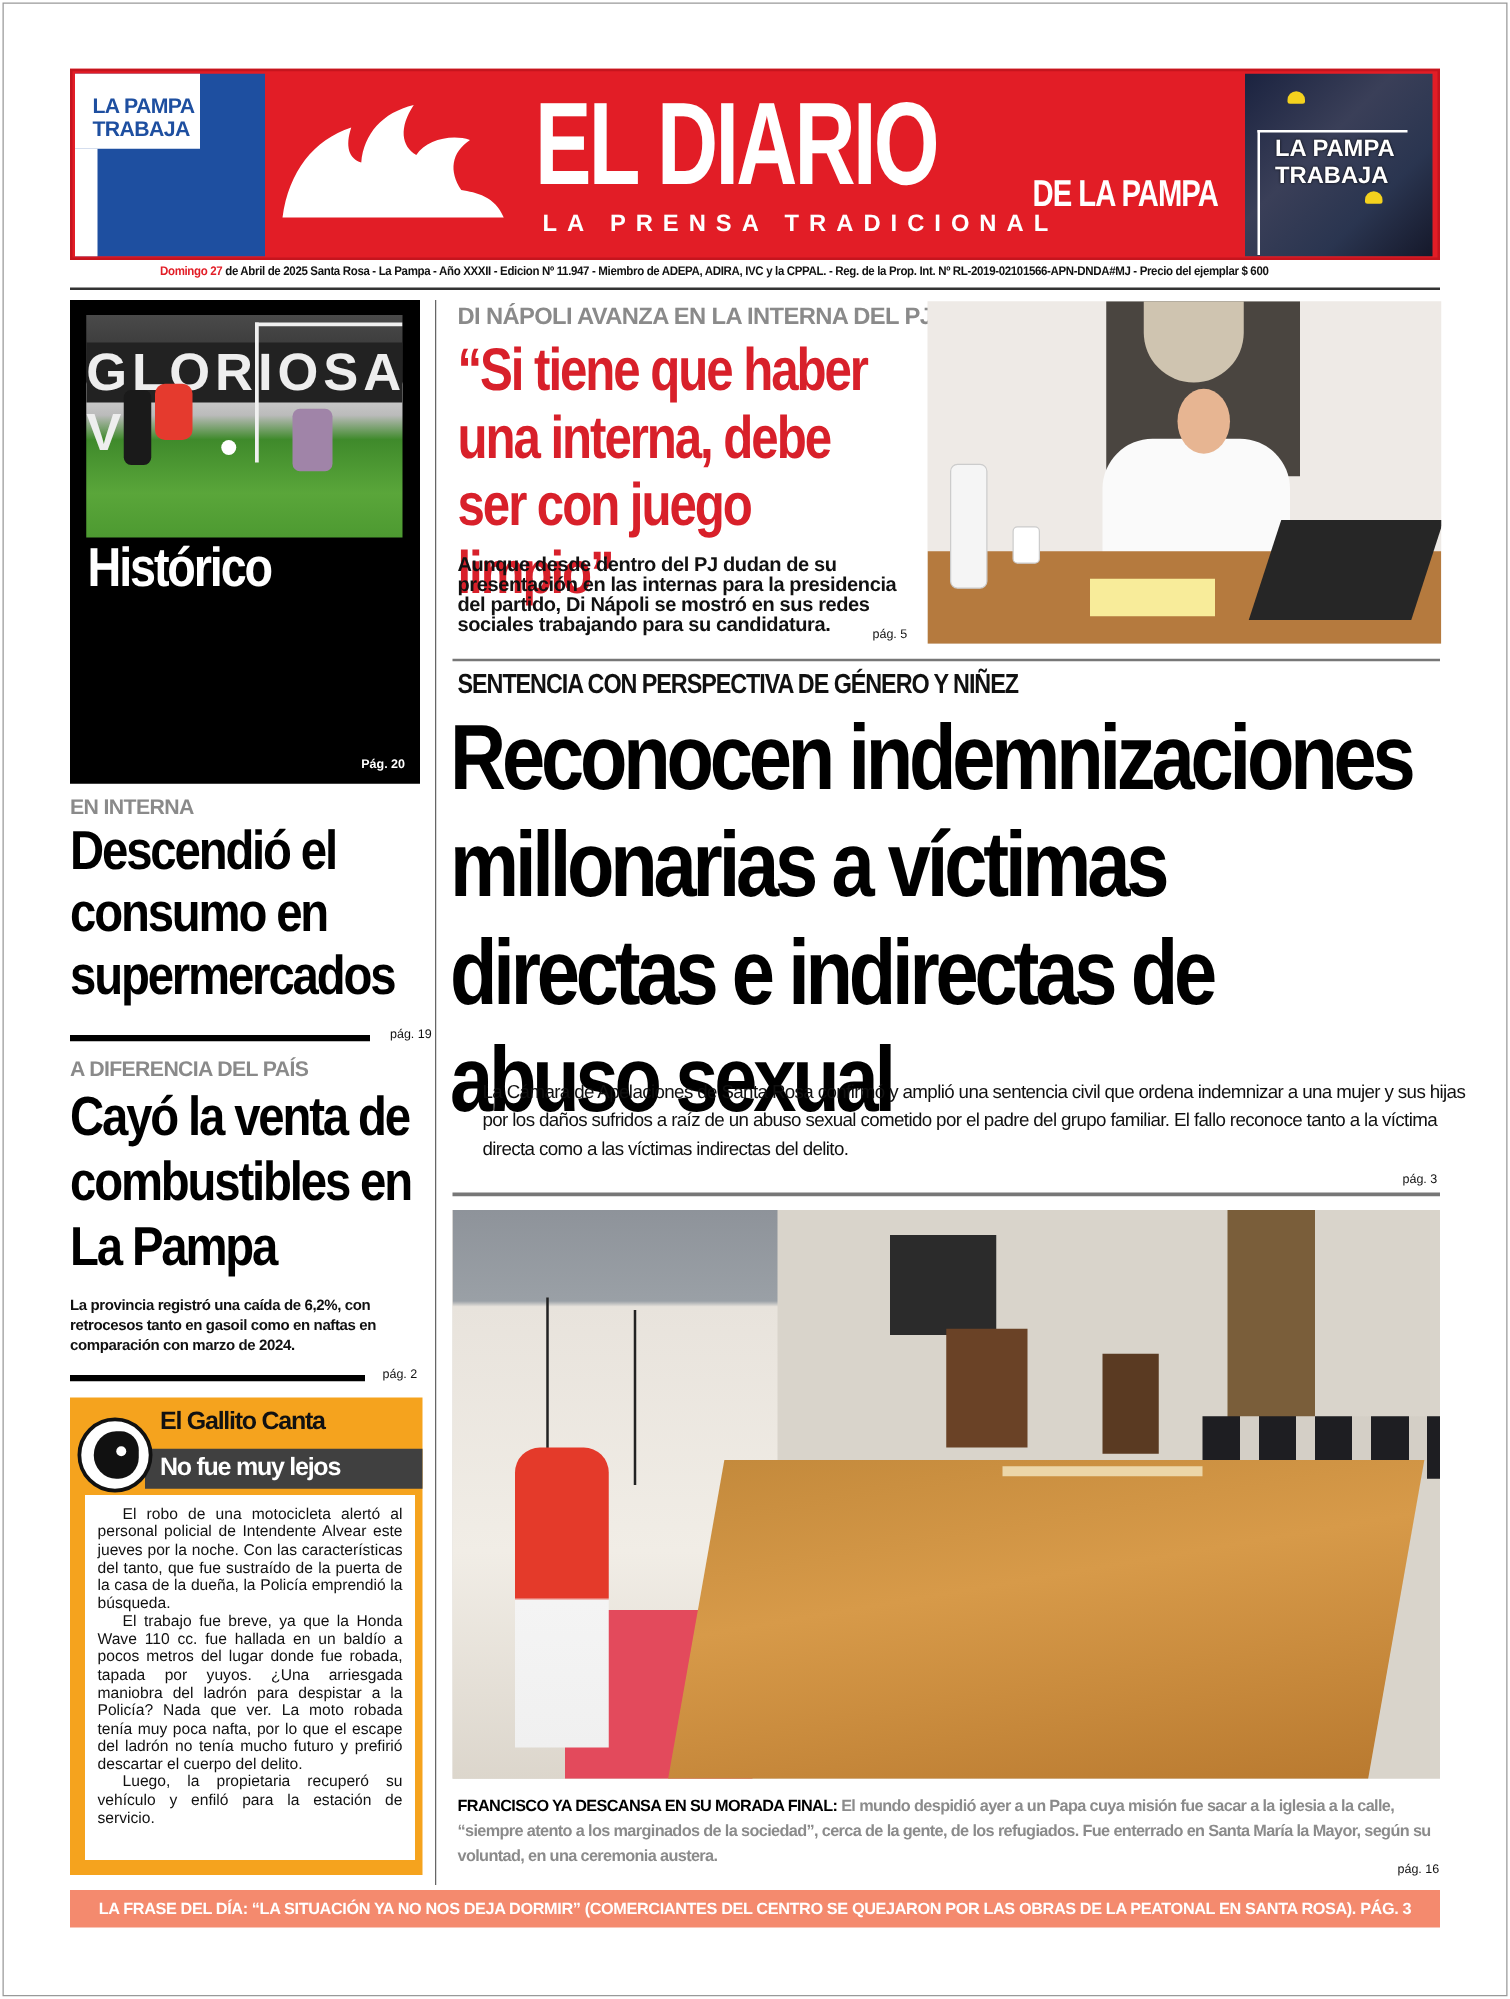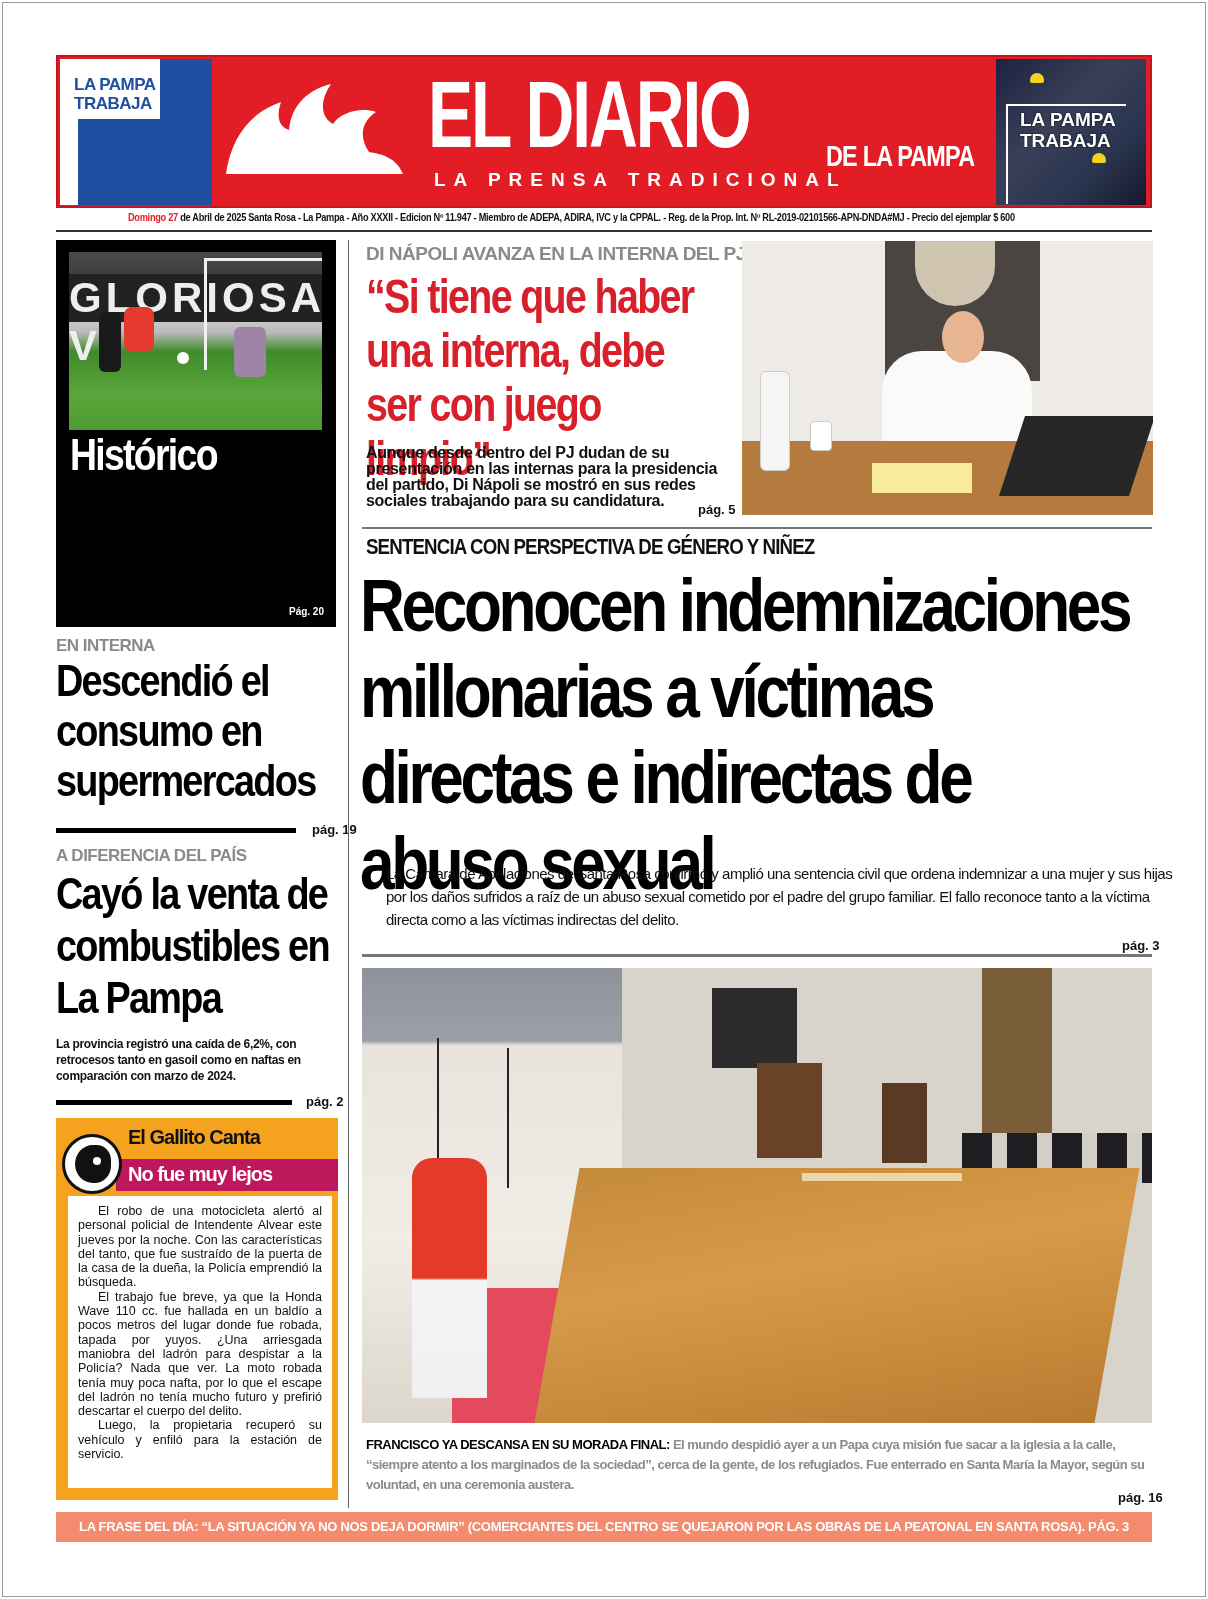--- a/index.html
+++ b/index.html
@@ -35,38 +35,38 @@
   .sport-photo .player-red { position: absolute; left: 55px; top: 55px; width: 30px; height: 45px; background: #e53a2e; border-radius: 8px; }
   .sport-photo .player-black { position: absolute; left: 30px; top: 60px; width: 22px; height: 60px; background: #1a1a1a; border-radius: 6px; }
   .sport-photo .keeper { position: absolute; left: 165px; top: 75px; width: 32px; height: 50px; background: #a084a8; border-radius: 6px; }
   .sport-photo .ball { position: absolute; left: 108px; top: 100px; width: 12px; height: 12px; background: #fff; border-radius: 50%; }
   .sport-title { position: absolute; left: 14px; top: 190px; color: #fff; font-weight: bold; font-size: 44px; letter-spacing: -2px; transform: scaleX(0.85); transform-origin: left top; white-space: nowrap; }
   .sport-body { position: absolute; left: 14px; top: 245px; width: 255px; color: #fff; font-weight: bold; font-size: 14px; line-height: 20px; letter-spacing: -0.3px; }
   .sport-page { position: absolute; right: 12px; bottom: 10px; color: #fff; font-weight: bold; font-size: 10px; }
 
   .kicker-gray { color: #8a8a8a; font-weight: bold; white-space: nowrap; letter-spacing: -0.5px; }
   .headline-black { color: #000; font-weight: bold; letter-spacing: -2px; }
-  .pag { font-weight: bold; font-size: 13px; color: #111; }
+  .pag { font-weight: normal; font-size: 10px; color: #111; }
   .bar { position: absolute; height: 5px; background: #000; }
 
   .consumo-kicker { position: absolute; left: 56px; top: 636px; font-size: 17px; }
   .consumo-title { position: absolute; left: 56px; top: 656px; width: 300px; font-size: 44px; line-height: 50px; transform: scaleX(0.86); transform-origin: left top; }
   .consumo-bar { left: 56px; top: 828px; width: 240px; }
   .consumo-pag { position: absolute; left: 312px; top: 822px; }
 
   .comb-kicker { position: absolute; left: 56px; top: 846px; font-size: 17px; }
   .comb-title { position: absolute; left: 56px; top: 868px; width: 320px; font-size: 44px; line-height: 52px; transform: scaleX(0.86); transform-origin: left top; }
   .comb-body { position: absolute; left: 56px; top: 1036px; width: 282px; font-weight: bold; font-size: 12px; line-height: 16px; letter-spacing: -0.3px; }
   .comb-bar { left: 56px; top: 1100px; width: 236px; }
   .comb-pag { position: absolute; left: 306px; top: 1094px; }
 
   
   .gallito-box { position: absolute; left: 56px; top: 1118px; width: 282px; height: 382px; background: #f5a31e; }
   .gallito-head { position: absolute; left: 72px; top: 8px; font-weight: bold; font-size: 20px; letter-spacing: -1px; color: #111; }
-  .gallito-sub-bar { position: absolute; left: 60px; top: 41px; width: 222px; height: 32px; background: #be185d; }
+  .gallito-sub-bar { position: absolute; left: 60px; top: 41px; width: 222px; height: 32px; background: #404040; }
   .gallito-sub { position: absolute; left: 12px; top: 4px; color: #fff; font-weight: bold; font-size: 20px; letter-spacing: -1px; }
   .gallito-logo { position: absolute; left: 6px; top: 16px; width: 60px; height: 60px; border-radius: 50%; background: #fff; border: 3px solid #111; }
   .gallito-logo .rooster { position: absolute; left: 10px; top: 8px; width: 36px; height: 38px; background: #111; border-radius: 50% 40% 45% 50%; }
   .gallito-logo .eye { position: absolute; left: 28px; top: 20px; width: 8px; height: 8px; background: #fff; border-radius: 50%; }
   .gallito-body-wrap { position: absolute; left: 12px; top: 78px; width: 264px; height: 292px; background: #fff; }
   .gallito-body { padding: 8px 10px 0 10px; font-size: 12.5px; line-height: 14.3px; color: #111; text-align: justify; }
   .gallito-body p { text-indent: 20px; }
 
   .col-divider { position: absolute; left: 348px; top: 240px; width: 1px; height: 1268px; background: #666; }
 

